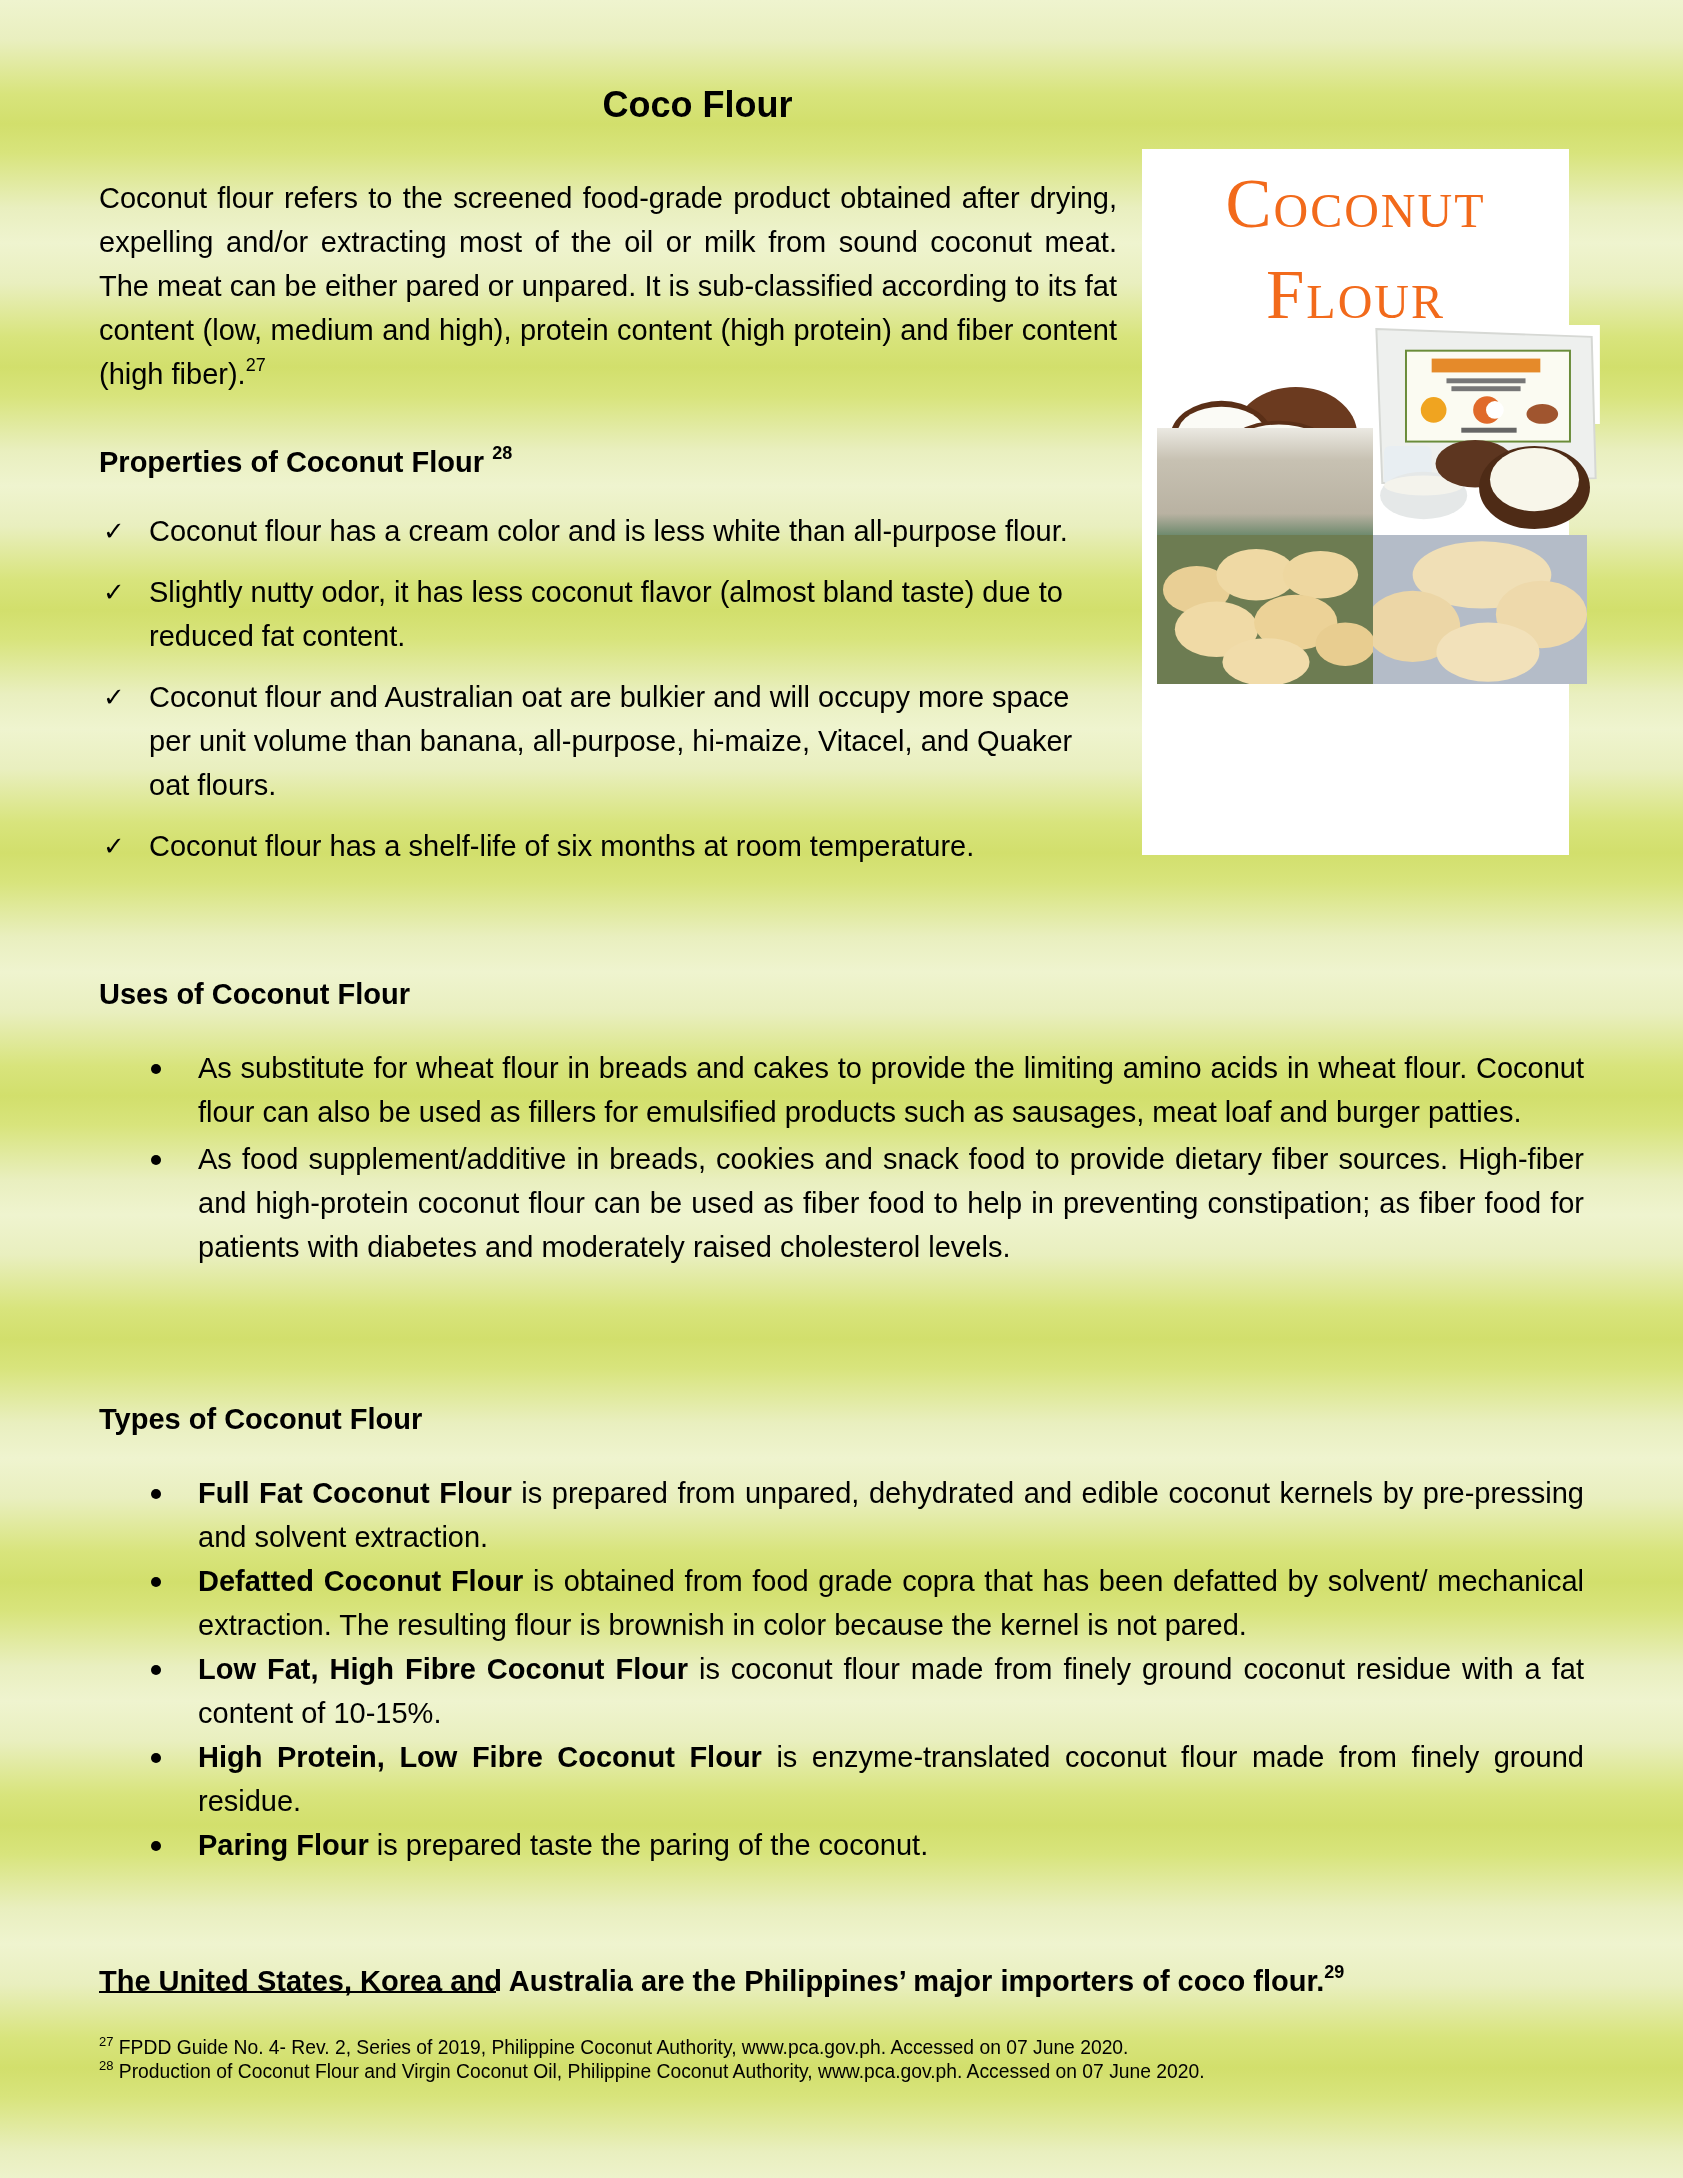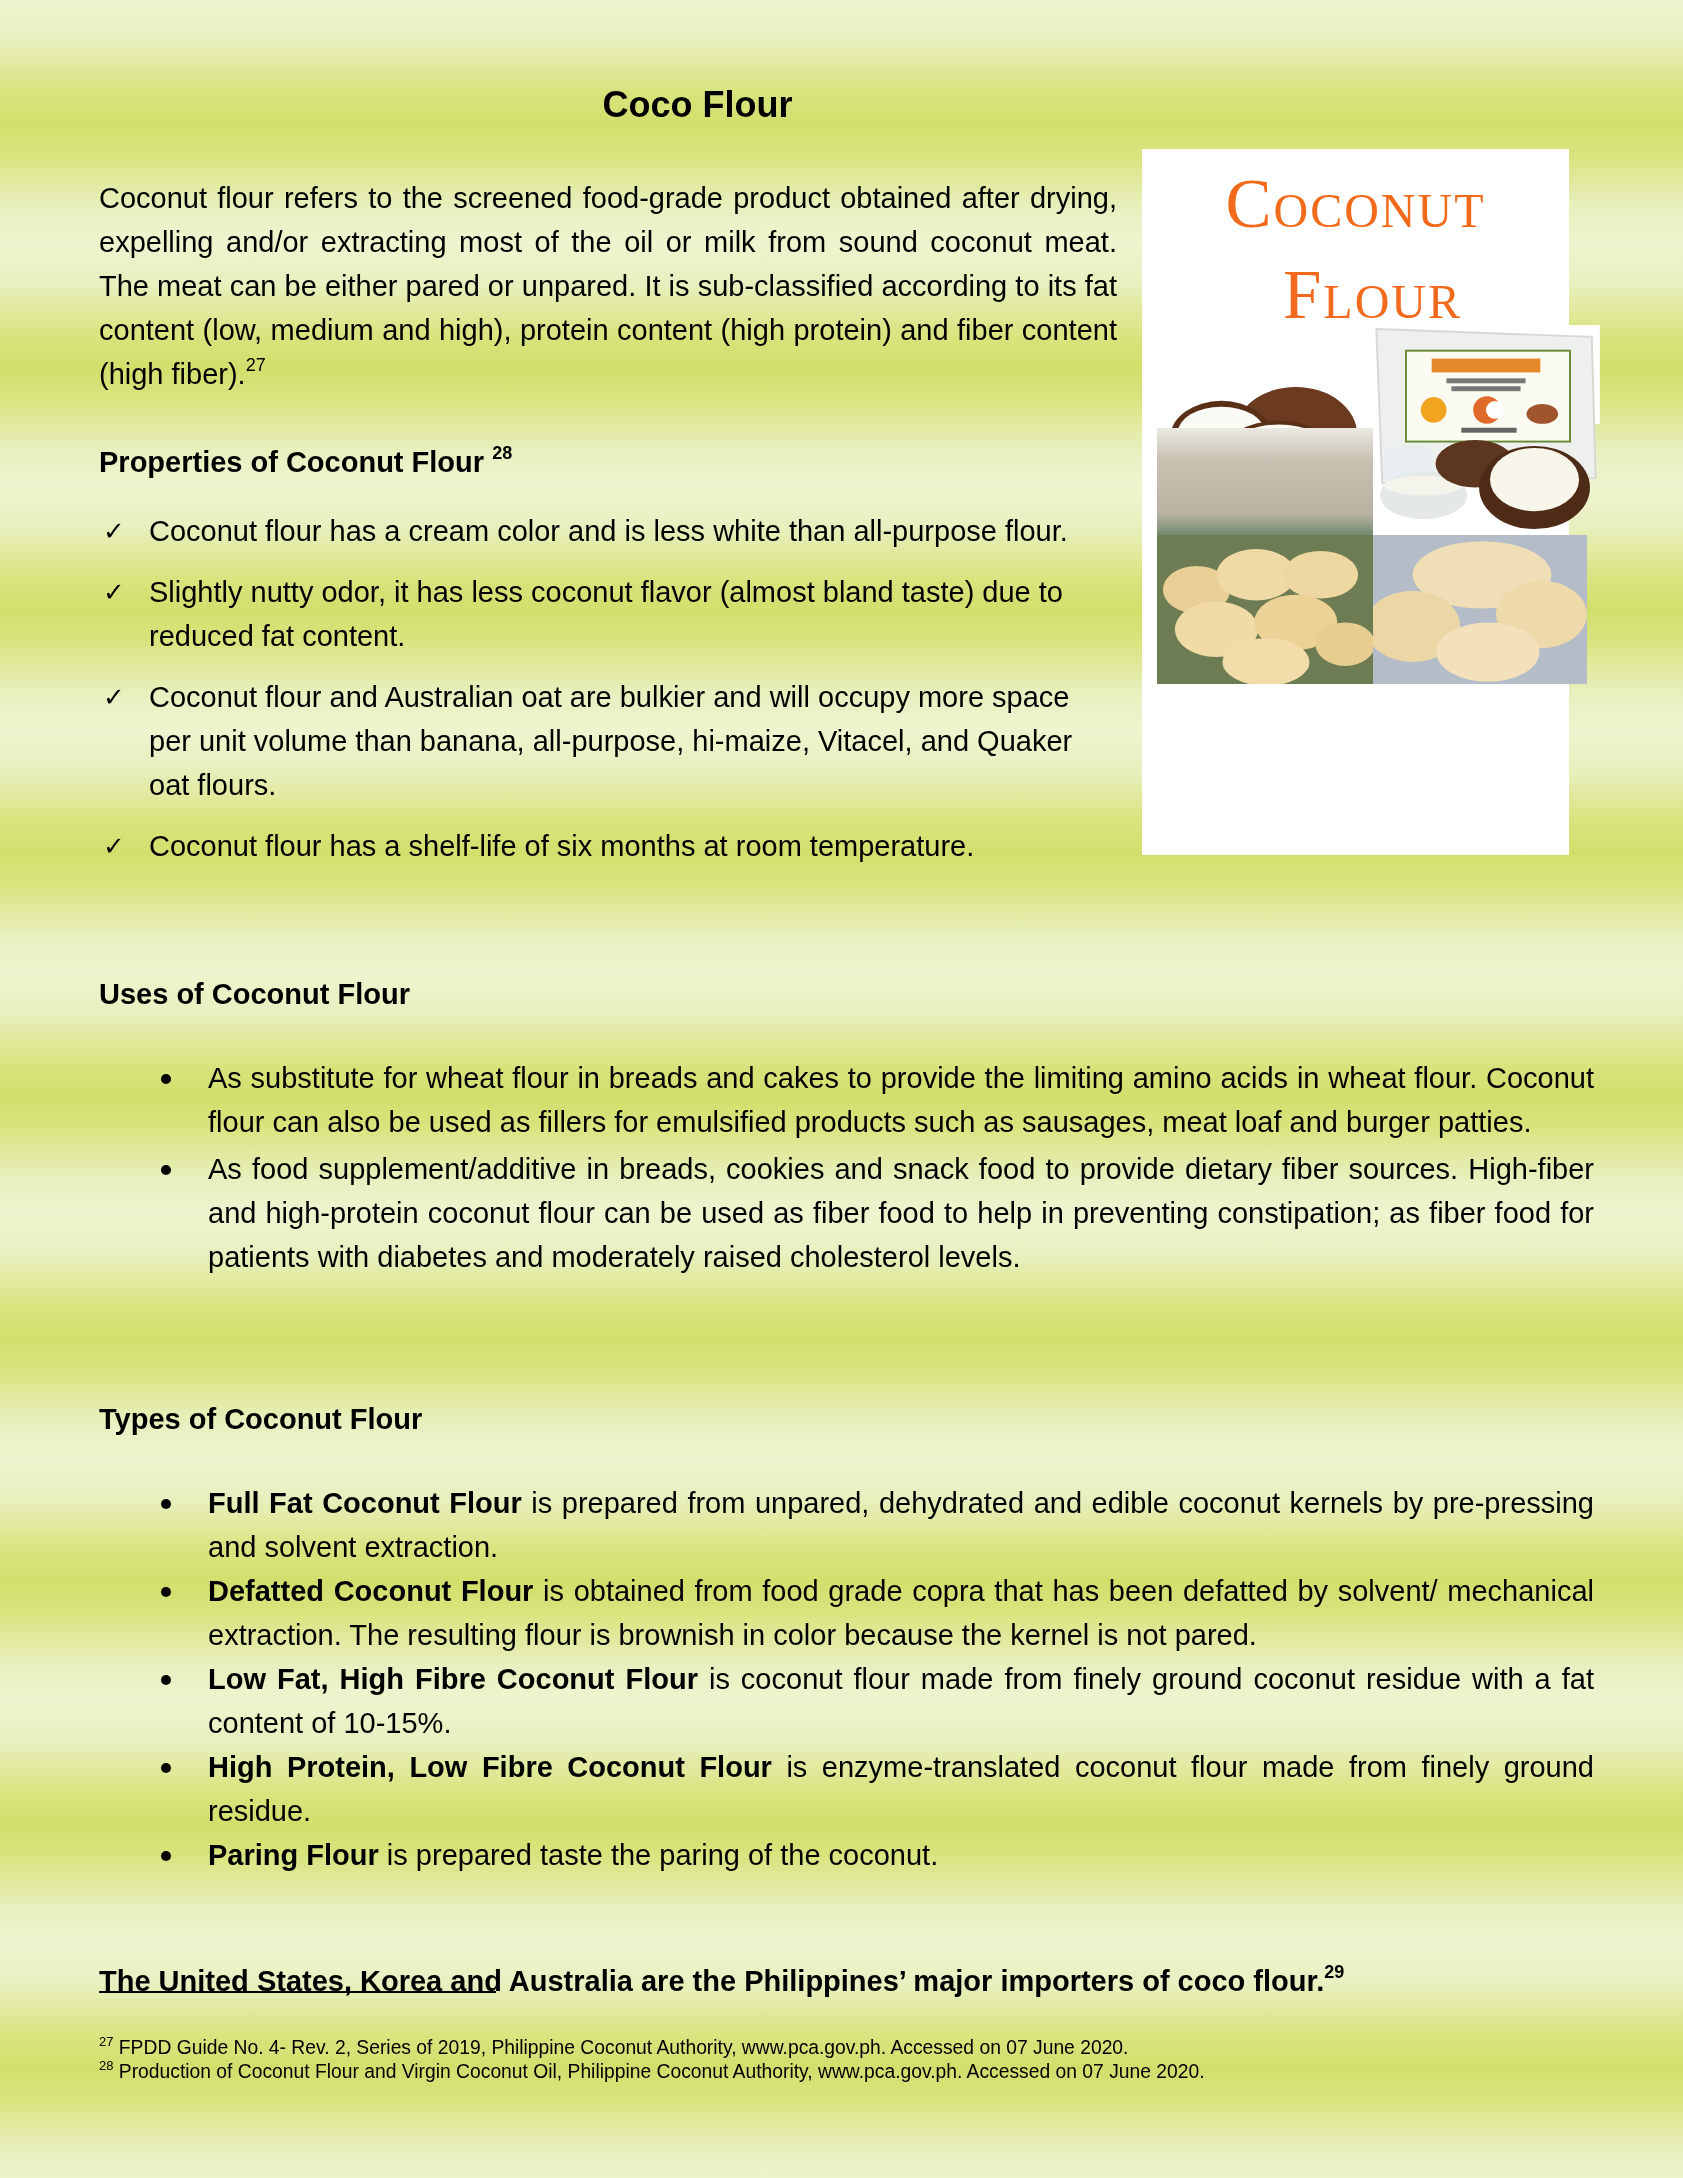--- a/index.html
+++ b/index.html
@@ -27,21 +27,21 @@
   .checklist {
     position: absolute; left: 99px; top: 509px; width: 1018px; margin: 0; padding: 0; list-style: none;
   }
   .checklist li {
     position: relative; padding-left: 50px; font-size: 29px; line-height: 44px; margin-bottom: 17px;
   }
   .checklist li .mark {
     position: absolute; left: 4px; top: 0; font-size: 26px;
   }
   .bullets {
-    position: absolute; left: 99px; width: 1485px; margin: 10px; padding: 0; list-style: none;
+    position: absolute; left: 99px; width: 1485px; margin: 0; padding: 0; list-style: none;
   }
   .bullets li {
     position: relative; padding-left: 99px; font-size: 29px; line-height: 44px;
     text-align: justify; text-align-last: left;
   }
   .bullets li .dot {
     position: absolute; left: 52px; top: 18px; width: 10px; height: 10px; border-radius: 50%; background: #000;
   }
   .uses li { margin-bottom: 3px; }
   .types li { margin-bottom: 0; }
@@ -71,21 +71,21 @@
 <div class="page">
 
   <div class="title">Coco Flour</div>
 
   <p class="intro" style="margin:0">
     <span>Coconut flour refers to the screened food-grade product obtained after drying, expelling and/or extracting most of the oil or milk from sound coconut meat. The meat can be either pared or unpared. It is sub-classified according to its fat content (low, medium and high), protein content (high protein) and fiber content (high fiber).</span><sup>27</sup>
   </p>
 
   <div class="figure">
     <div class="fig-title" style="top:18px;">Coconut</div>
-    <div class="fig-title" style="top:109px;padding-left:17px;">Flour</div>
+    <div class="fig-title" style="top:109px;">Flour</div>
 
     <div class="photo" style="left:20px; top:228px; width:208px; height:119px;">
       <svg width="208" height="119" viewBox="0 0 210 120">
         <ellipse cx="135" cy="58" rx="62" ry="48" fill="#6b3a1f"></ellipse>
         <ellipse cx="60" cy="62" rx="52" ry="38" fill="#5a2f17"></ellipse>
         <ellipse cx="60" cy="56" rx="44" ry="26" fill="#fbfbf6"></ellipse>
         <ellipse cx="118" cy="80" rx="58" ry="36" fill="#5a2f17"></ellipse>
         <ellipse cx="118" cy="72" rx="50" ry="24" fill="#fafaf3"></ellipse>
       </svg>
     </div>

